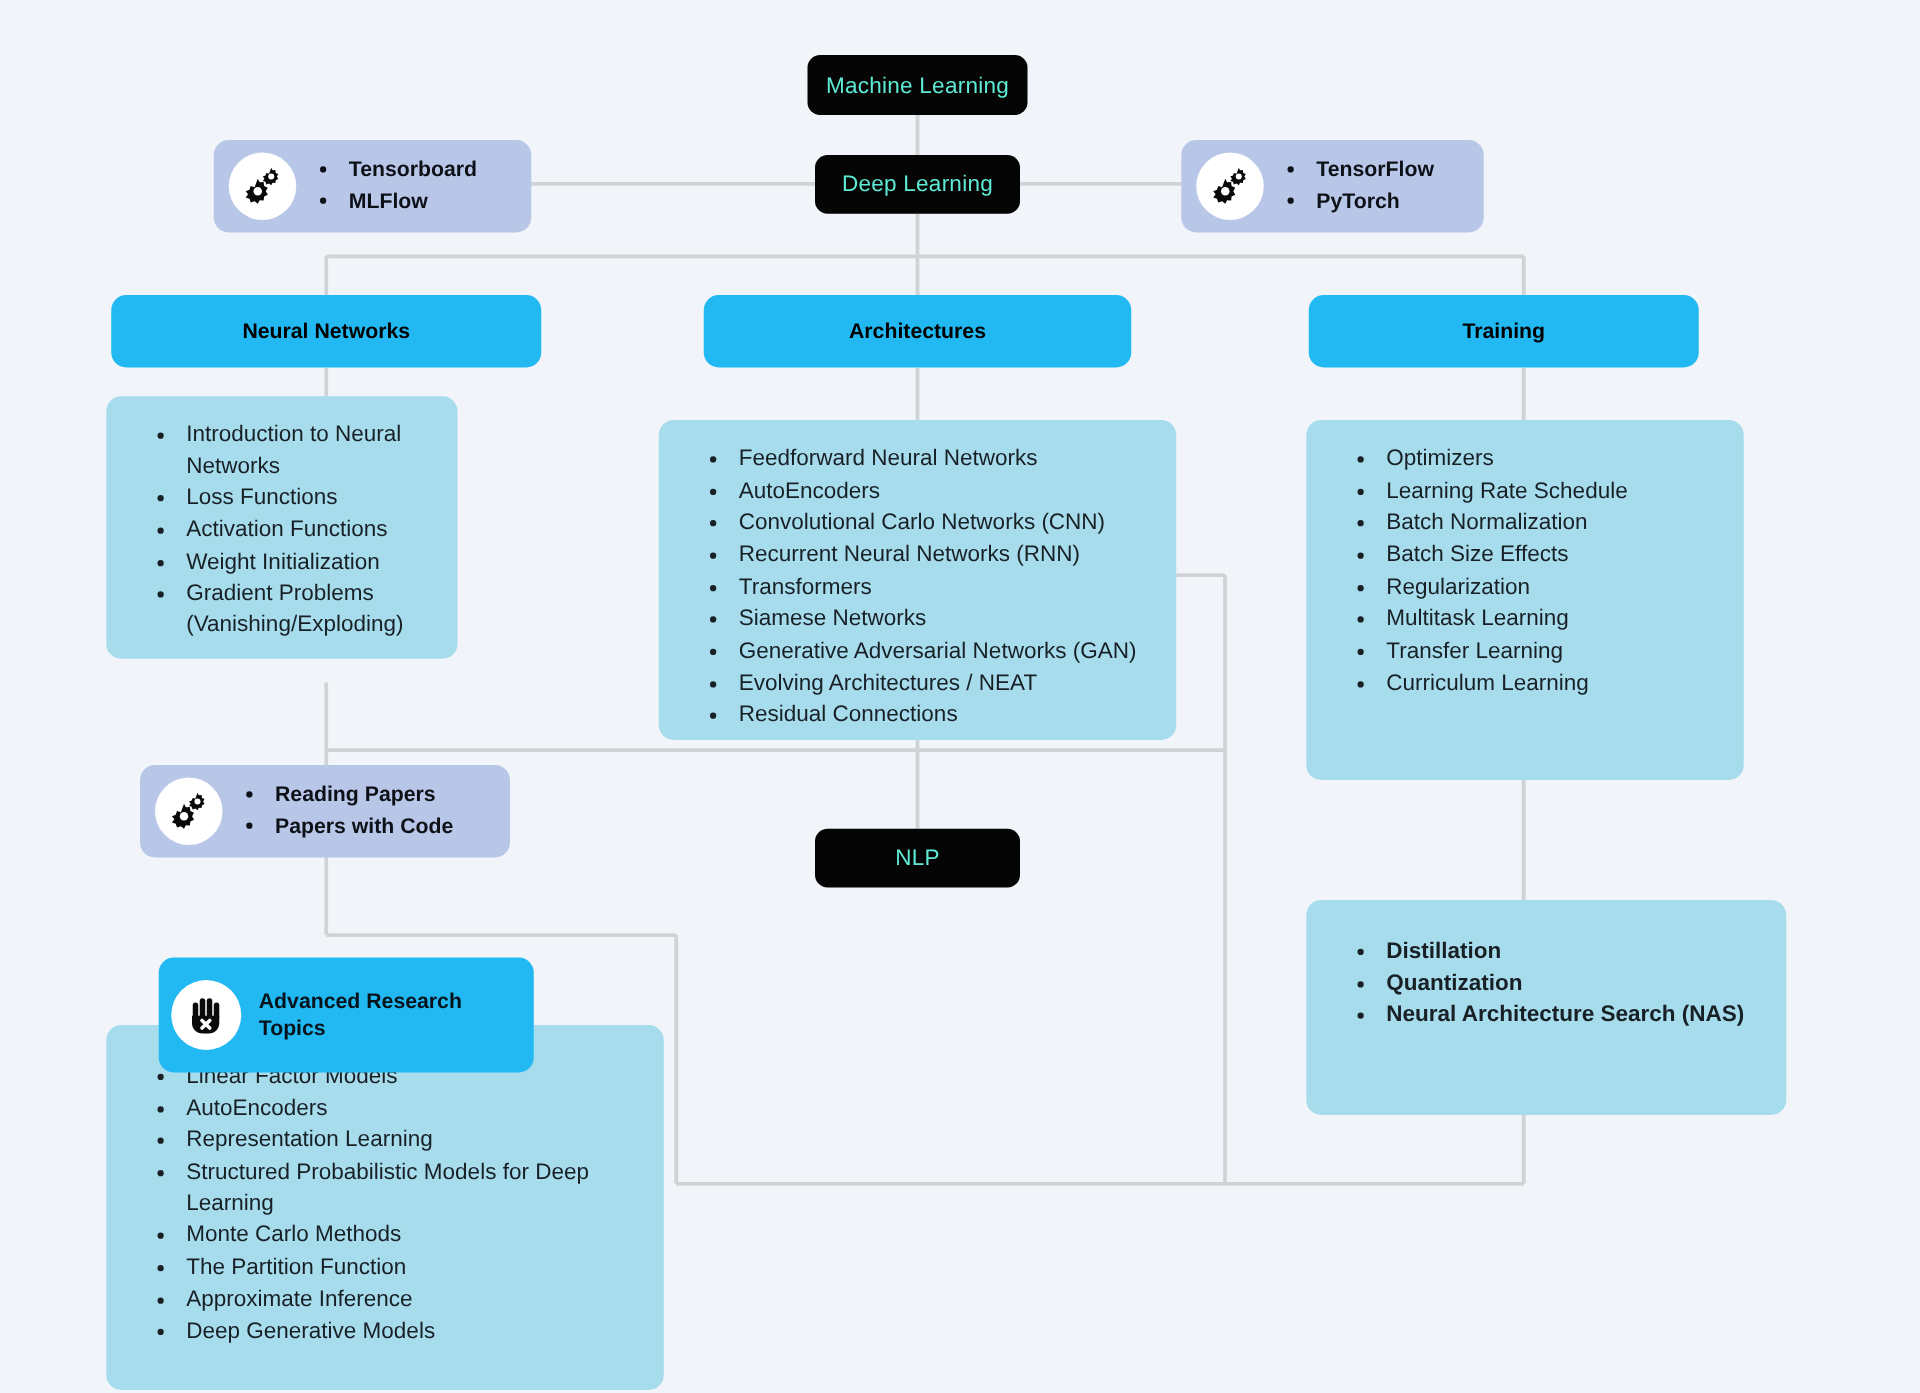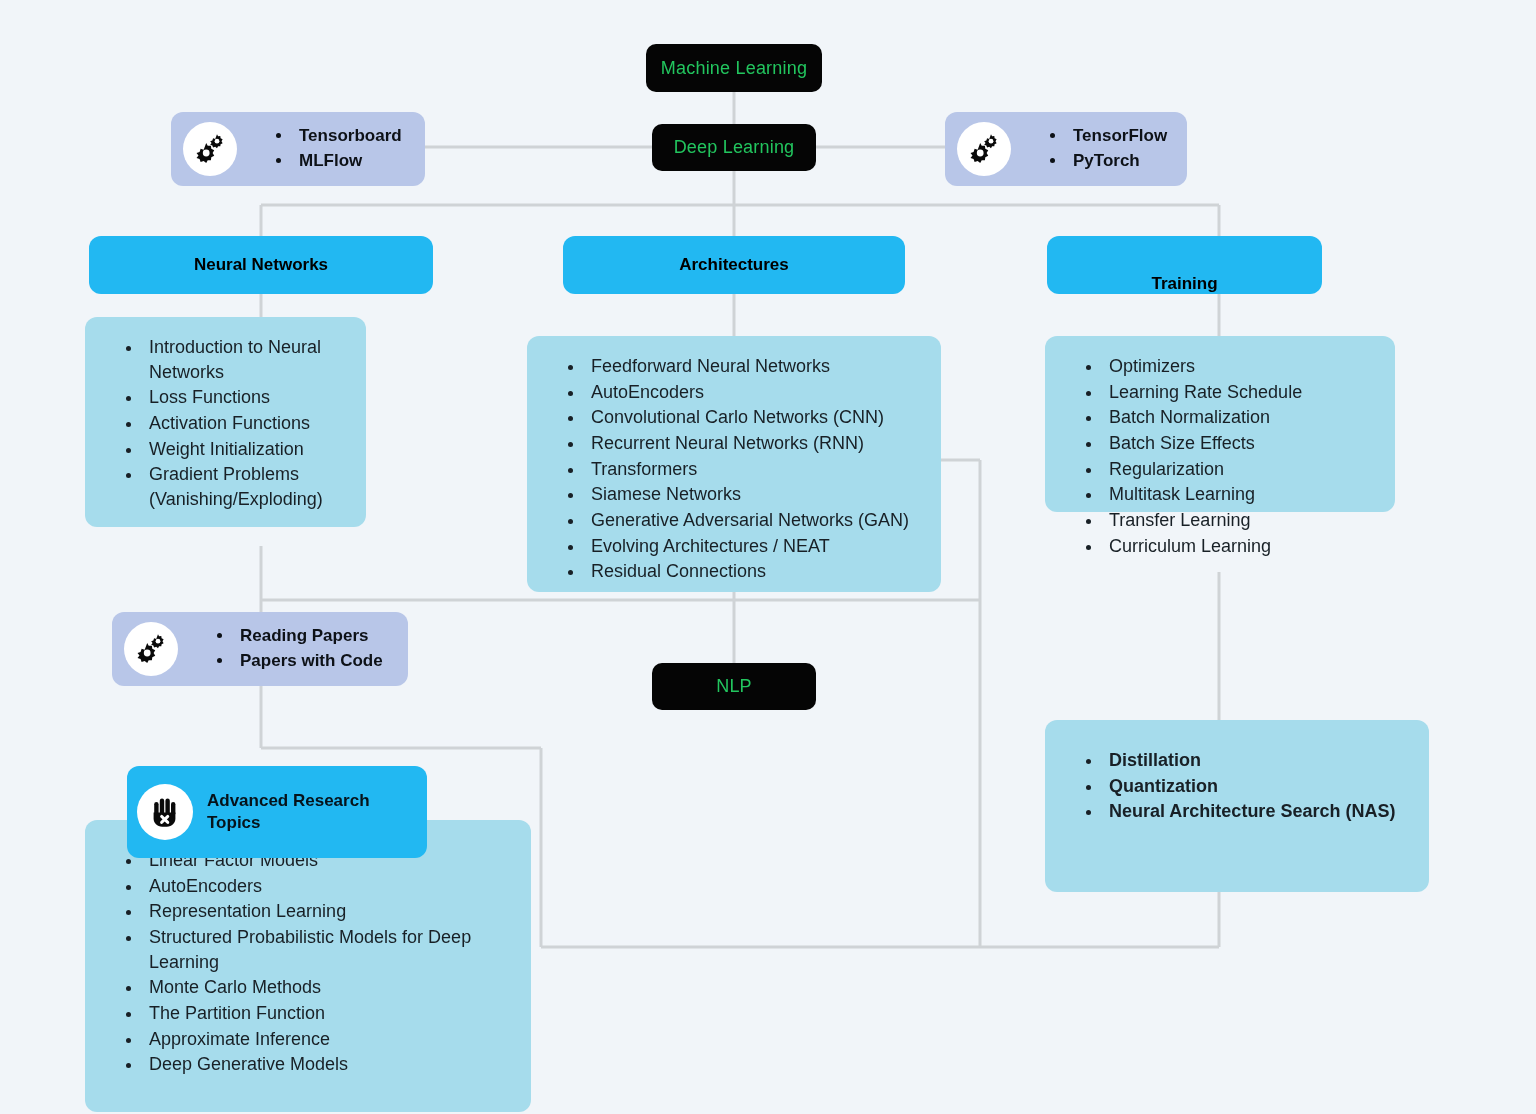--- a/index.html
+++ b/index.html
@@ -11,21 +11,21 @@
     position:relative;
   }
   #canvas{position:relative;width:1536px;height:1114px;}
   svg.wires{position:absolute;left:0;top:0;width:1536px;height:1114px;pointer-events:none;}
   svg.wires path,svg.wires line{stroke:#cfd3d6;stroke-width:3;fill:none;}
 
   .node{position:absolute;box-sizing:border-box;}
 
   
   .black{
-    background:#050505;color:#22c55e;border-radius:10px;
+    background:#050505;color:#5eead4;border-radius:10px;
     display:flex;align-items:center;justify-content:center;
     font-size:18px;font-weight:400;letter-spacing:.2px;
   }
 
   
   .hdr{
     background:#22b8f2;color:#000000;border-radius:12px;
     display:flex;align-items:center;justify-content:center;
     font-size:17px;font-weight:bold;
   }
@@ -37,21 +37,21 @@
   }
   .panel ul{margin:0;padding:0 0 0 40px;list-style:disc;}
   .panel ul li{
     font-size:18px;line-height:1.37;color:#182026;
     margin:0;padding:0 0 1px 6px;
   }
 
   
   .chip{
     background:#b8c6e8;border-radius:12px;
-    display:flex;align-items:center;gap:20px;
+    display:flex;align-items:center;gap:0;
     padding:10px 18px 10px 12px;
   }
   .chip ul{margin:0;padding:0 0 0 36px;list-style:disc;}
   .chip ul li{
     font-size:17px;font-weight:bold;line-height:1.45;color:#0d1117;
     padding-left:6px;
   }
   .iconcirc{
     width:54px;height:54px;border-radius:50%;background:#ffffff;
     flex:0 0 54px;display:flex;align-items:center;justify-content:center;
@@ -187,24 +187,24 @@
       <li>Convolutional Carlo Networks (CNN)</li>
       <li>Recurrent Neural Networks (RNN)</li>
       <li>Transformers</li>
       <li>Siamese Networks</li>
       <li>Generative Adversarial Networks (GAN)</li>
       <li>Evolving Architectures / NEAT</li>
       <li>Residual Connections</li>
     </ul>
   </div>
 
-  <div class="node hdr" style="left:1047px;top:236px;width:275px;height:58px;align-items:flex-end;">
+  <div class="node hdr" style="left:1047px;top:236px;width:312px;height:58px;">
     <span>Training</span>
   </div>
-  <div class="node panel" style="left:1045px;top:336px;width:350px;height:176px;">
+  <div class="node panel" style="left:1045px;top:336px;width:350px;height:288px;">
     <ul>
       <li>Optimizers</li>
       <li>Learning Rate Schedule</li>
       <li>Batch Normalization</li>
       <li>Batch Size Effects</li>
       <li>Regularization</li>
       <li>Multitask Learning</li>
       <li>Transfer Learning</li>
       <li>Curriculum Learning</li>
     </ul>

